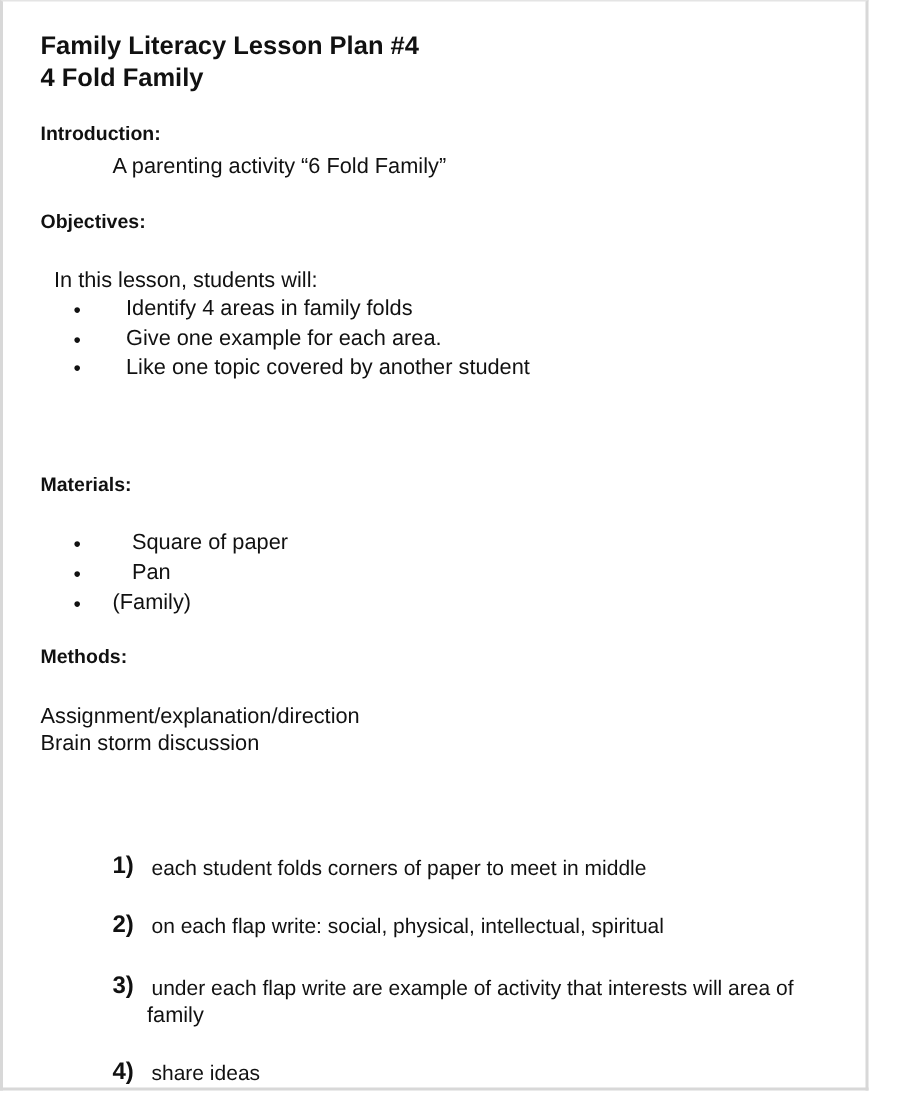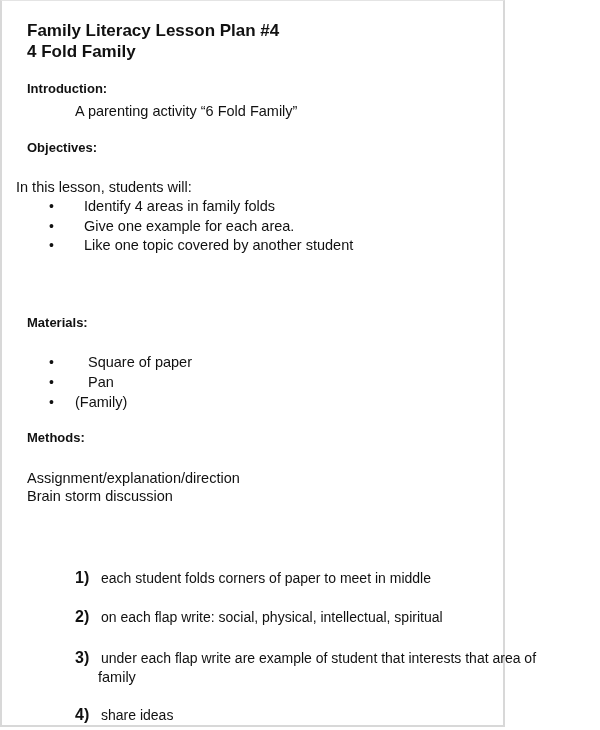--- a/index.html
+++ b/index.html
@@ -1,19 +1,19 @@
 <!DOCTYPE html>
 <html><head>
   <meta charset="utf-8">
   <style>
     html, body { margin: 0; padding: 0; background: #ffffff; }
     body { width: 600px; height: 730px; overflow: hidden; position: relative; }
     .page {
       position: absolute; left: 0; top: 0;
-      width: 505px; height: 727px;
+      width: 579px; height: 727px;
       border-left: 2px solid #d8d8d8;
       border-top: 1px solid #e4e4e4;
       border-right: 2px solid #d8d8d8;
       border-bottom: 2px solid #d8d8d8;
       box-sizing: border-box;
       background: #fff;
       font-family: "Liberation Sans", sans-serif;
       color: #111;
     }
     .abs { position: absolute; white-space: nowrap; }
@@ -29,21 +29,21 @@
 
 <div class="page">
 
   <div class="abs title" style="top:20px;">Family Literacy Lesson Plan #4</div>
   <div class="abs title" style="top:41px;">4 Fold Family</div>
 
   <div class="abs h" style="top:80px;">Introduction:</div>
   <div class="abs body" style="top:102px; left:73px;">A parenting activity “6 Fold Family”</div>
 
   <div class="abs h" style="top:139px;">Objectives:</div>
-  <div class="abs body" style="top:178px; left:14px;">In this lesson, students will:</div>
+  <div class="abs body" style="top:178px; left:34px;">In this lesson, students will:</div>
 
   <div class="abs bullet" style="top:197px; left:47px;">•</div>
   <div class="abs body" style="top:197px; left:82px;">Identify 4 areas in family folds</div>
 
   <div class="abs bullet" style="top:217px; left:47px;">•</div>
   <div class="abs body" style="top:217px; left:82px;">Give one example for each area.</div>
 
   <div class="abs bullet" style="top:236px; left:47px;">•</div>
   <div class="abs body" style="top:236px; left:82px;">Like one topic covered by another student</div>
 
@@ -64,19 +64,19 @@
   <div class="abs body" style="top:487px; left:25px;">Brain storm discussion</div>
 
 
   <div class="abs num" style="top:568px;">1)</div>
   <div class="abs proc" style="top:569px;">each student folds corners of paper to meet in middle</div>
 
   <div class="abs num" style="top:607px;">2)</div>
   <div class="abs proc" style="top:608px;">on each flap write: social, physical, intellectual, spiritual</div>
 
   <div class="abs num" style="top:648px;">3)</div>
-  <div class="abs proc" style="top:649px;">under each flap write are example of student that interests that area of</div>
+  <div class="abs proc" style="top:649px;">under each flap write are example of activity that interests will area of</div>
   <div class="abs body" style="top:668px; left:96px;">family</div>
 
   <div class="abs num" style="top:705px;">4)</div>
   <div class="abs proc" style="top:706px;">share ideas</div>
 
 </div>
 
 </body></html>

